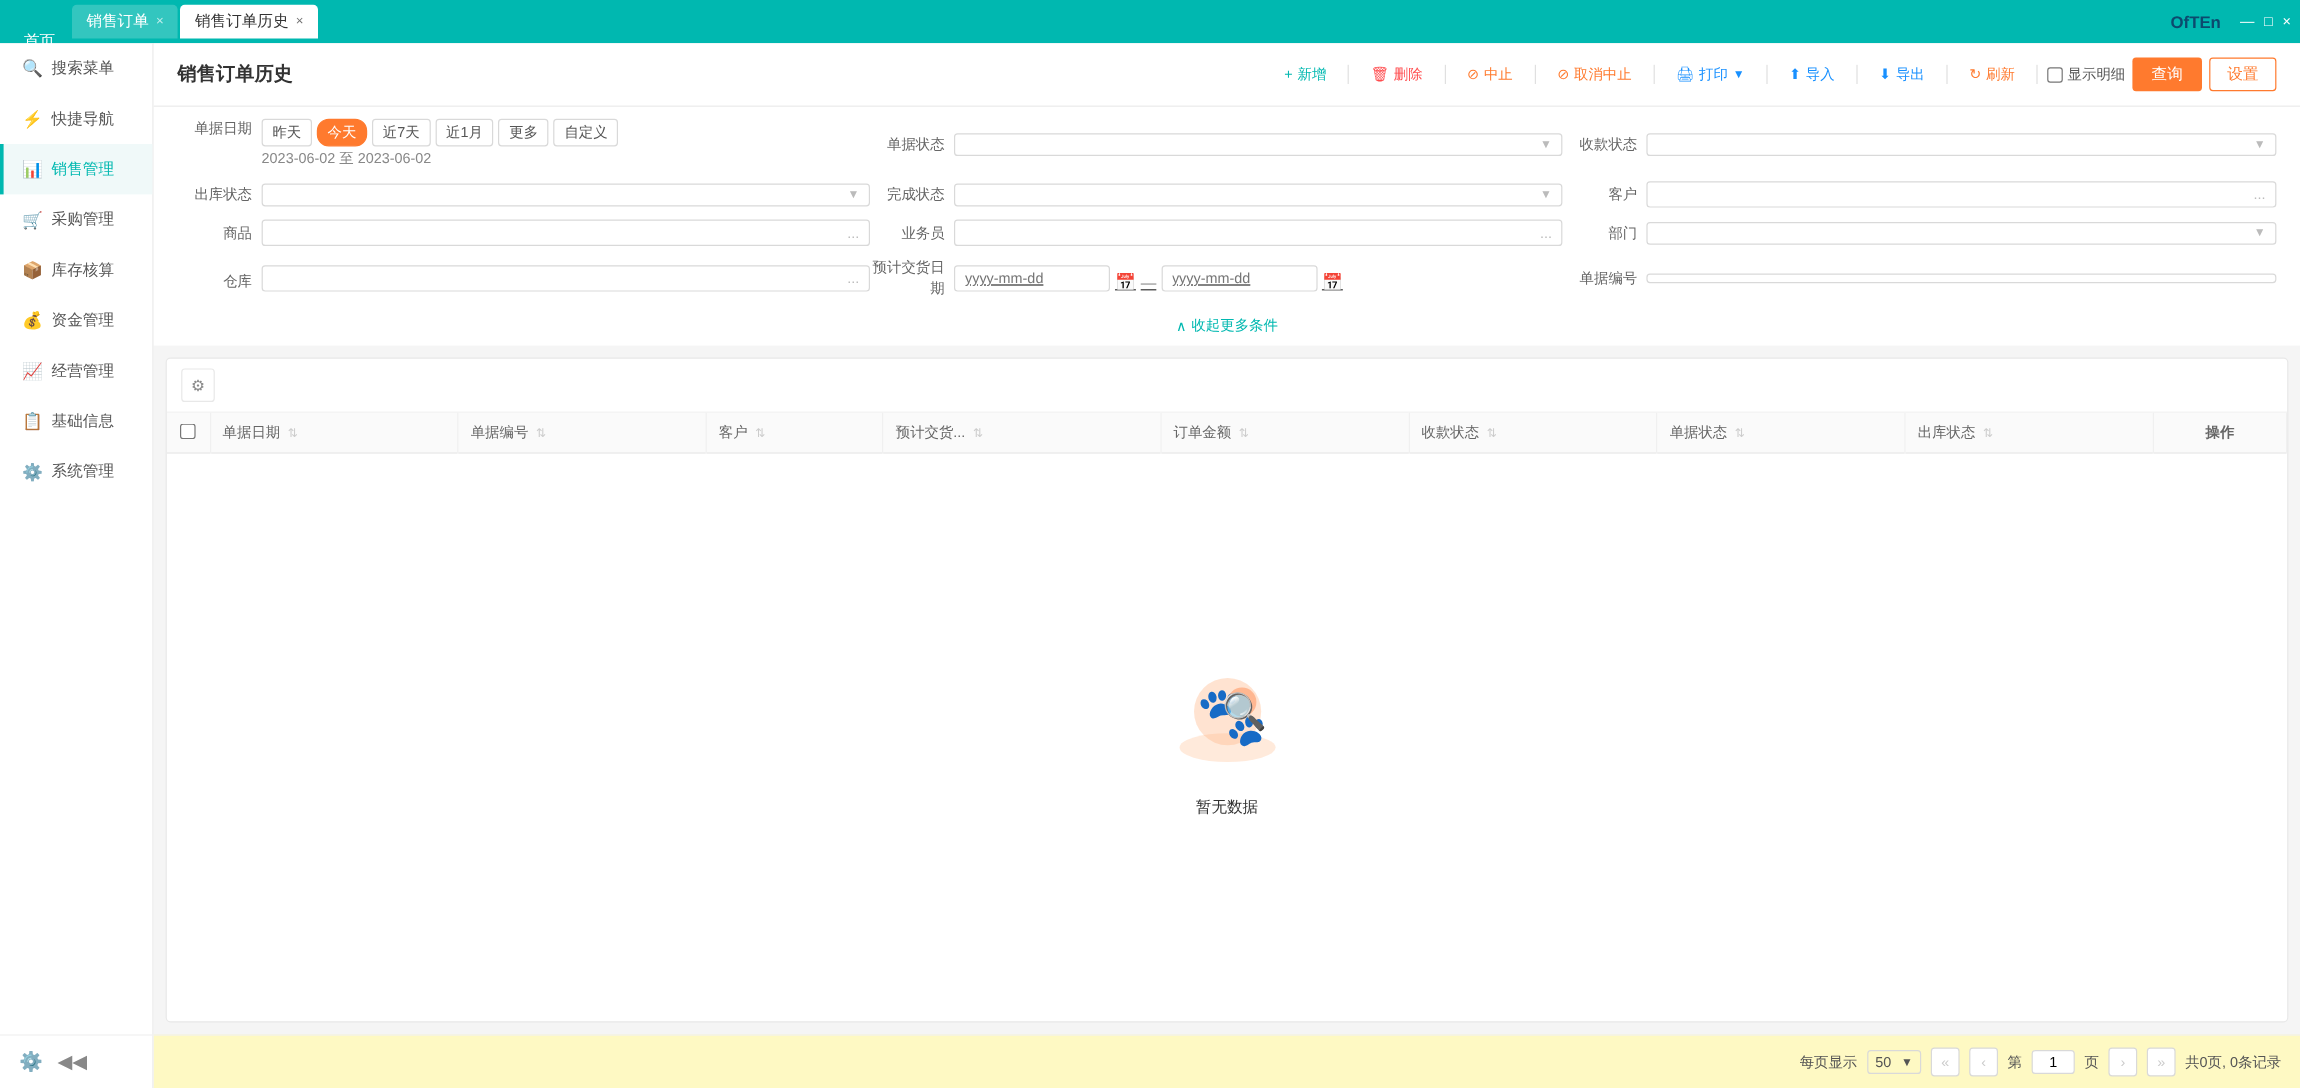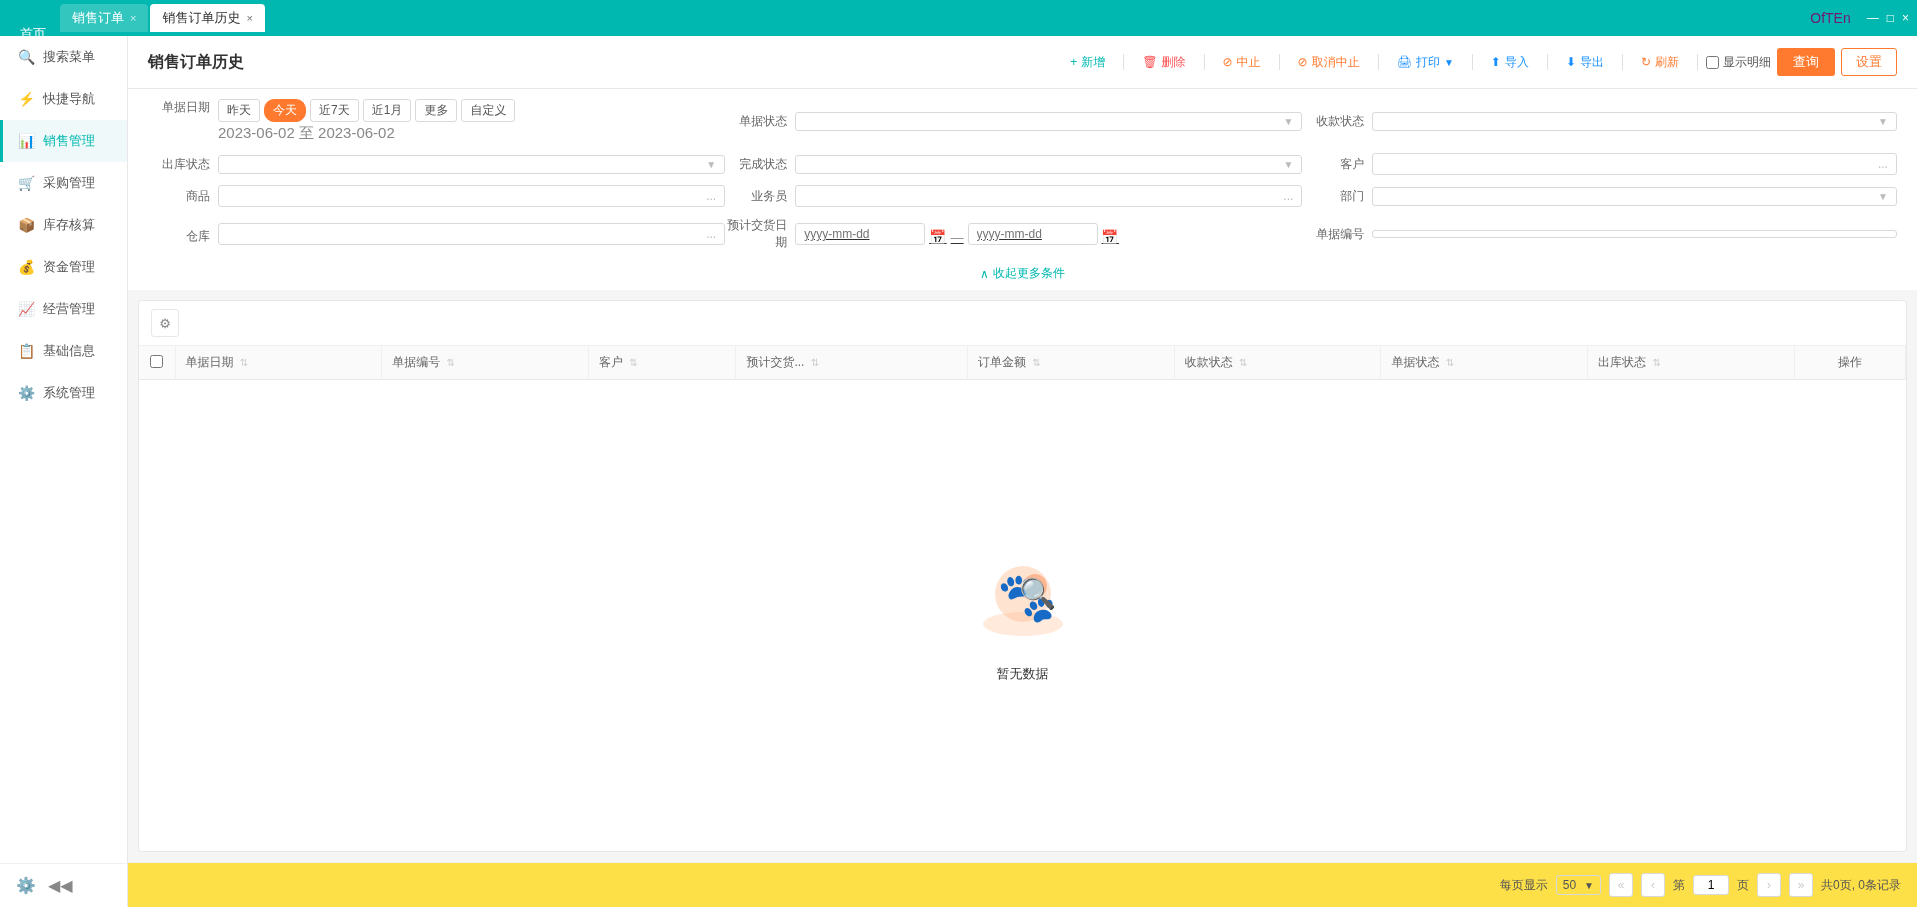--- a/index.html
+++ b/index.html
@@ -7,21 +7,21 @@
 
     
     .top-bar { background: #00b8b0; height: 36px; display: flex; align-items: center; padding: 0 8px; flex-shrink: 0; }
     .top-bar .tabs { display: flex; align-items: center; flex: 1; gap: 2px; }
     .tab { display: flex; align-items: center; height: 28px; padding: 0 12px; border-radius: 4px 4px 0 0; font-size: 13px; cursor: pointer; gap: 6px; color: #fff; }
     .tab.home { background: transparent; margin-top: 32px; }
     .tab.active { background: #fff; color: #333; }
     .tab.inactive { background: rgba(255,255,255,0.2); color: #fff; }
     .tab .close-btn { font-size: 11px; cursor: pointer; opacity: 0.7; }
     .top-bar .top-right { display: flex; align-items: center; gap: 8px; color: #fff; font-size: 12px; }
-    .brand-text { font-size: 14px; font-weight: normal; color: #701a75; margin-right: 8px; text-align: center; }
+    .brand-text { font-size: 14px; font-weight: bold; color: #0c4a6e; margin-right: 8px; text-align: center; }
 
     
     .main-layout { display: flex; flex: 1; overflow: hidden; }
 
     
     .sidebar { width: 128px; background: #fff; border-right: 1px solid #e8e8e8; display: flex; flex-direction: column; flex-shrink: 0; }
     .sidebar-item { display: flex; align-items: center; gap: 8px; padding: 12px 16px; cursor: pointer; font-size: 13px; color: #555; border-left: 3px solid transparent; }
     .sidebar-item.active { color: #00b8b0; border-left: 3px solid #00b8b0; background: #f0f9f9; }
     .sidebar-icon { width: 16px; height: 16px; display: inline-flex; align-items: center; justify-content: center; font-size: 14px; }
     .sidebar-bottom { margin-top: auto; padding: 12px 16px; display: flex; gap: 12px; border-top: 1px solid #f0f0f0; }
@@ -40,21 +40,21 @@
     .btn-query { background: #ff7a2e; color: #fff; border: none; padding: 5px 16px; border-radius: 3px; cursor: pointer; font-size: 13px; }
     .btn-setting { background: #fff; color: #ff7a2e; border: 1px solid #ff7a2e; padding: 4px 14px; border-radius: 3px; cursor: pointer; font-size: 13px; }
     .divider-v { width: 1px; height: 16px; background: #e0e0e0; margin: 0 2px; }
     .checkbox-label { display: flex; align-items: center; gap: 4px; font-size: 12px; color: #555; }
     input[type=checkbox] { width: 13px; height: 13px; }
     .filter-row { display: flex; align-items: center; margin-bottom: 10px; gap: 0; }
     .filter-label { width: 70px; font-size: 12px; color: #666; text-align: right; flex-shrink: 0; padding-right: 8px; }
     .date-quick { display: flex; align-items: center; gap: 4px; }
     .date-btn { padding: 2px 8px; font-size: 12px; border: 1px solid #d9d9d9; border-radius: 3px; cursor: pointer; background: #fff; color: #555; }
     .date-btn.active { background: #ff7a2e; color: #fff; border-color: #ff7a2e; border-radius: 10px; }
-    .date-range { font-size: 15px; color: #888; margin-top: 2px; }
+    .date-range { font-size: 12px; color: #888; margin-top: 2px; }
     .select-control { display: flex; align-items: center; border: 1px solid #d9d9d9; border-radius: 3px; padding: 3px 8px; min-width: 200px; cursor: pointer; background: #fff; }
     .select-control .select-text { flex: 1; font-size: 12px; color: #bbb; }
     .select-arrow { font-size: 10px; color: #bbb; }
     .input-ellipsis { display: flex; align-items: center; border: 1px solid #d9d9d9; border-radius: 3px; padding: 3px 8px; min-width: 200px; cursor: pointer; background: #fff; }
     .input-ellipsis .input-text { flex: 1; font-size: 12px; color: #bbb; }
     .ellipsis-btn { font-size: 12px; color: #bbb; }
     .date-input-wrap { display: flex; align-items: flex-end; gap: 4px; text-decoration: underline; }
     .date-input { border: 1px solid #d9d9d9; border-radius: 3px; padding: 3px 8px; font-size: 12px; color: #bbb; width: 130px; background: #fff; }
     .cal-icon { font-size: 14px; color: #bbb; cursor: pointer; }
     .dash { color: #888; }
@@ -62,27 +62,27 @@
 
     
     .table-area { flex: 1; background: #fff; margin: 10px; border-radius: 4px; display: flex; flex-direction: column; overflow: hidden; border: 1px solid #e8e8e8; }
     .table-toolbar { display: flex; align-items: center; padding: 8px 12px; border-bottom: 1px solid #f0f0f0; }
     .settings-icon { width: 28px; height: 28px; display: flex; align-items: center; justify-content: center; cursor: pointer; color: #888; border: 1px solid #e8e8e8; border-radius: 3px; }
     table { width: 100%; border-collapse: collapse; font-size: 12px; }
     thead tr { background: #fafafa; border-bottom: 1px solid #e8e8e8; }
     th { padding: 8px 10px; text-align: left; font-weight: normal; color: #666; white-space: nowrap; border-right: 1px solid #f0f0f0; }
     th .sort-icon { font-size: 10px; color: #ccc; margin-left: 3px; }
     .check-th { width: 36px; text-align: center; }
-    .ops-th { text-align: center; }
+    .ops-th { text-align: center; font-weight: bold; }
 
     
     .empty-state { flex: 1; display: flex; flex-direction: column; align-items: center; justify-content: center; gap: 16px; }
 
     
-    .pagination { display: flex; align-items: center; justify-content: flex-end; padding: 10px 16px; border-top: 1px solid #f0f0f0; gap: 8px; font-size: 12px; color: #555; background: #fde047; flex-shrink: 0; }
+    .pagination { display: flex; align-items: center; justify-content: flex-end; padding: 10px 16px; border-top: 1px solid #f0f0f0; gap: 8px; font-size: 12px; color: #555; background: #fef9c3; flex-shrink: 0; }
     .page-size-select { display: flex; align-items: center; gap: 4px; border: 1px solid #d9d9d9; border-radius: 3px; padding: 2px 6px; }
     .page-btn { width: 24px; height: 24px; display: flex; align-items: center; justify-content: center; border: 1px solid #d9d9d9; border-radius: 3px; cursor: pointer; background: #fff; color: #555; font-size: 12px; }
     .page-btn.disabled { color: #ccc; cursor: default; }
     .page-input { width: 36px; border: 1px solid #d9d9d9; border-radius: 3px; text-align: center; padding: 2px 4px; font-size: 12px; }
 
     .filter-section { background: #fff; padding: 0 20px 4px 20px; }
   </style>
 </head>
 <body>
 

